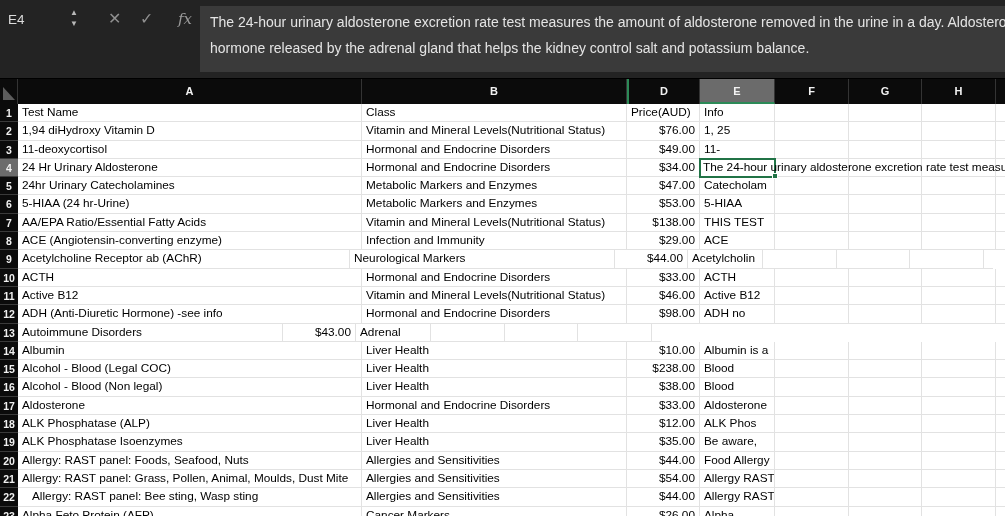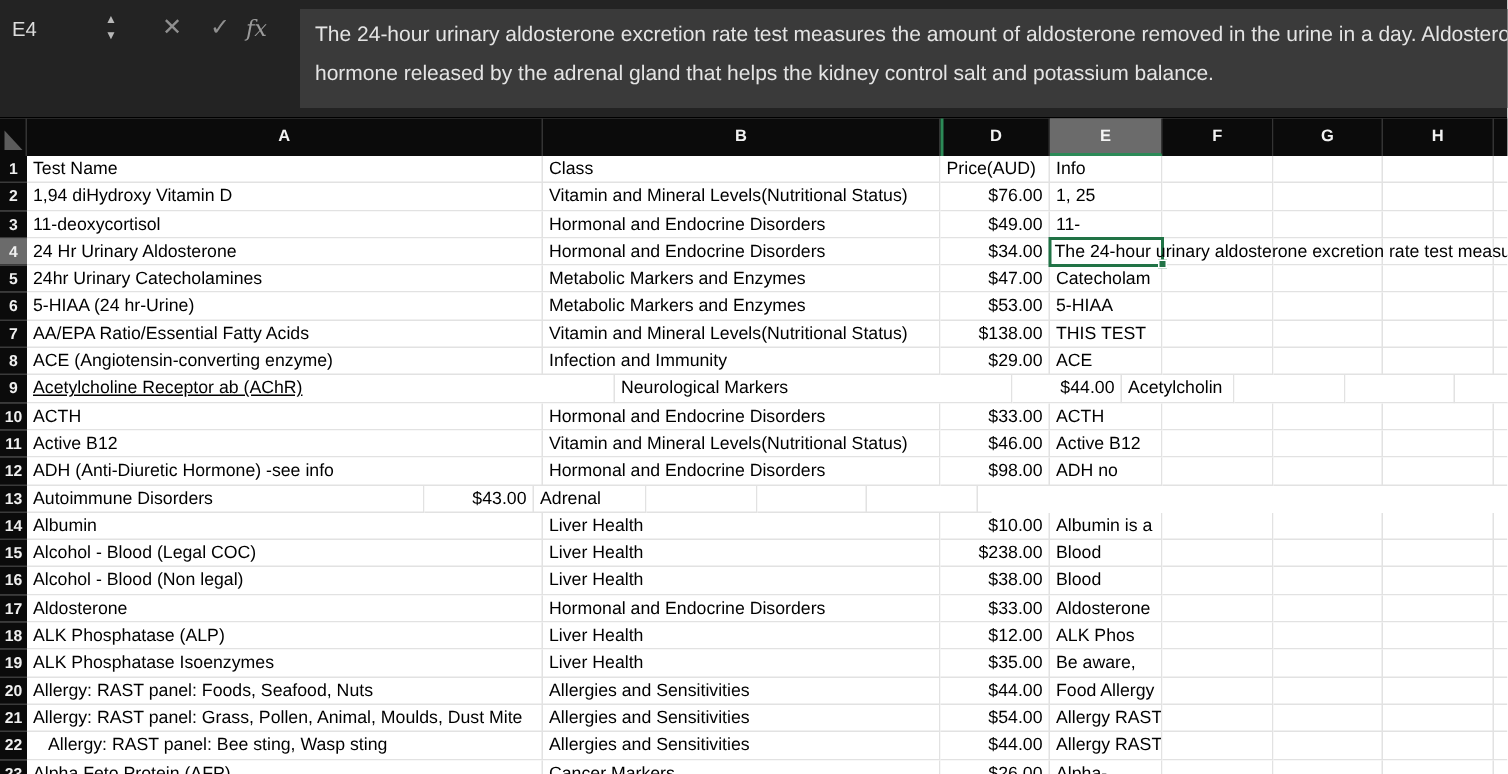--- a/index.html
+++ b/index.html
@@ -7,21 +7,21 @@
               font-family:"Liberation Sans", sans-serif; }
 
   
   .chrome { position:relative; width:1005px; height:78px; background:#232323; }
   .namebox { position:absolute; left:8px; top:12px; color:#dcdcdc; font-size:13.5px; }
   .stepper { position:absolute; left:70px; top:9px; display:flex; flex-direction:column; gap:3px; }
   .stepper span { font-size:8px; color:#b8b8b8; line-height:8px; cursor:default; }
   .fbtn { position:absolute; top:8px; color:#8f8f8f; font-size:16px; line-height:22px; }
   .btn-x  { left:108px; }
   .btn-ok { left:140px; }
-  .btn-fx { left:164px; font-family:"DejaVu Serif", serif; font-style:italic; font-size:15px; color:#9a9a9a; }
+  .btn-fx { left:178px; font-family:"DejaVu Serif", serif; font-style:italic; font-size:15px; color:#9a9a9a; }
   .formula { position:absolute; left:200px; top:6px; width:872px; height:66px;
              background:#3a3a3a; color:#e4e4e4; font-size:14px; line-height:26px;
              padding:3px 10px; overflow:hidden; }
 
   
   .grid { position:relative; width:1005px; height:438px; background:#fff; border-top:1px solid #000; }
   .row { display:flex; height:18.31px; }
   .row.header-row { height:25px; background:#0b0b0b; }
   .cell { flex:0 0 auto; border-right:1px solid #e2e2e2; border-bottom:1px solid #e2e2e2;
           font-size:11.8px; color:#000; line-height:17.3px; padding:0 4px;
@@ -162,21 +162,21 @@
       <div class="cell" style="width: 265px;">Infection and Immunity</div>
       <div class="cell price" style="width: 73px;">$29.00</div>
       <div class="cell" style="width: 75px;">ACE</div>
       <div class="cell" style="width: 74px;"></div>
       <div class="cell" style="width: 73px;"></div>
       <div class="cell" style="width: 74px;"></div>
       <div class="filler"></div>
     </div>
     <div class="row">
       <div class="gut">9</div>
-      <div class="cell" style="width: 392px; text-decoration: underline;">Acetylcholine Receptor ab (AChR)</div>
+      <div class="cell" style="width: 332px;">Acetylcholine Receptor ab (AChR)</div>
       <div class="cell" style="width: 265px;">Neurological Markers</div>
       <div class="cell price" style="width: 73px;">$44.00</div>
       <div class="cell" style="width: 75px;">Acetylcholin</div>
       <div class="cell" style="width: 74px;"></div>
       <div class="cell" style="width: 73px;"></div>
       <div class="cell" style="width: 74px;"></div>
       <div class="filler"></div>
     </div>
     <div class="row">
       <div class="gut">10</div>

